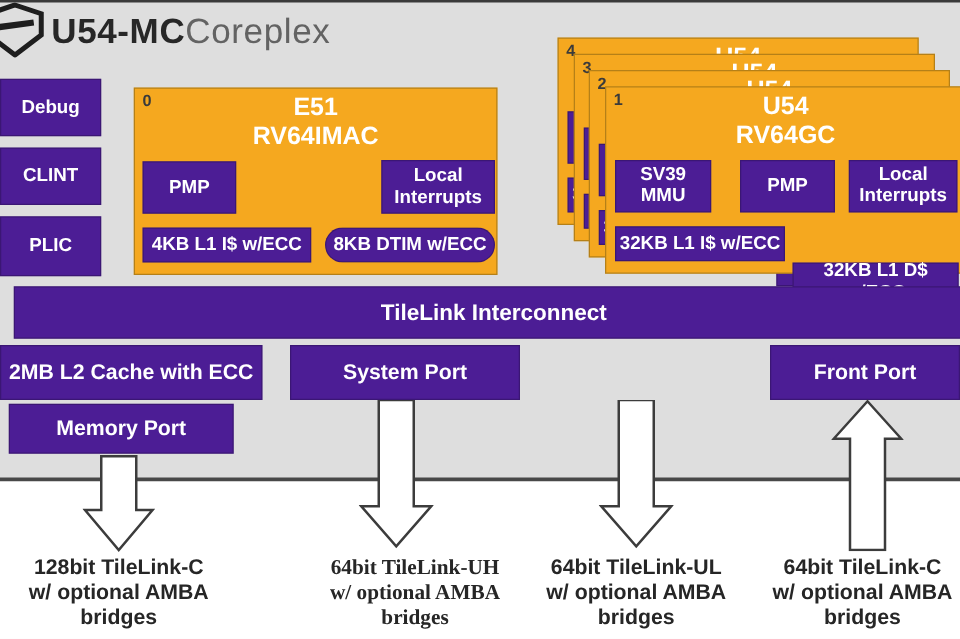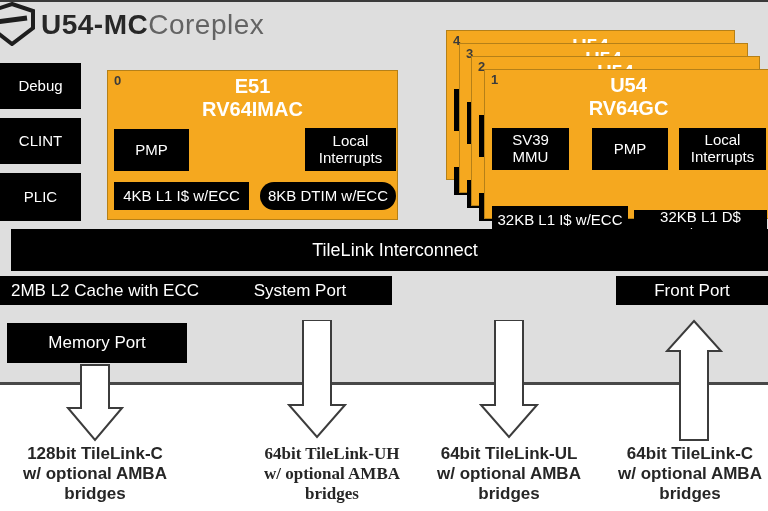--- a/index.html
+++ b/index.html
@@ -12,22 +12,22 @@
   .top-line{position:absolute;left:0;top:0;width:768px;height:2px;background:#3a3a3a;}
   .divider{position:absolute;left:0;top:382px;width:768px;height:3px;background:#484848;}
 
   
   .logo{position:absolute;left:-13px;top:2px;}
   .hdr-title{position:absolute;left:41px;top:9px;font-size:28px;letter-spacing:.5px;white-space:nowrap;}
   .hdr-bold{font-weight:bold;color:#272727;}
   .hdr-light{font-weight:normal;color:#636363;}
 
   
-  .gbox{position:absolute;background:#000000;border:1px solid rgba(0,0,0,.22);
-        color:#fff;font-weight:normal;display:flex;align-items:center;justify-content:center;
+  .gbox{position:absolute;background:#4c1d95;border:1px solid rgba(0,0,0,.22);
+        color:#fff;font-weight:bold;display:flex;align-items:center;justify-content:center;
         text-align:center;box-sizing:border-box;line-height:1.12;}
 
   .side{left:0;width:81px;font-size:15px;}
   #side-debug{top:63px;height:46px;}
   #side-clint{top:118px;height:46px;text-align:center;}
   #side-plic{top:173px;height:48px;}
 
   
   .card{position:absolute;width:291px;height:150px;background:#f5a81f;
         border:1px solid rgba(105,80,15,.45);box-sizing:border-box;}
@@ -41,34 +41,34 @@
   #card3{left:459px;top:43px;z-index:2;}
   #card2{left:471px;top:56px;z-index:3;}
   #card1{left:484px;top:69px;z-index:4;}
   #e51-card{left:107px;top:70px;z-index:4;}
 
   .ibox{font-size:15px;}
   
   .u54 .b-mmu{left:7px;top:58px;width:77px;height:42px;}
   .u54 .b-pmp{left:107px;top:58px;width:76px;height:42px;}
   .u54 .b-li {left:194px;top:58px;width:87px;height:42px;}
-  .u54 .b-ic {left:7px;top:111px;width:136px;height:28px;margin-top:25px;}
+  .u54 .b-ic {left:7px;top:111px;width:136px;height:28px;}
   .u54 .b-dc {left:149px;top:111px;width:133px;height:32px;margin-top:29px;}
   
   .e51 .b-pmp{left:6px;top:58px;width:75px;height:42px;}
   .e51 .b-li {left:197px;top:57px;width:91px;height:43px;}
   .e51 .b-ic {left:6px;top:111px;width:135px;height:28px;}
   .e51 .b-dt {left:152px;top:111px;width:136px;height:28px;border-radius:14px;}
   .wrapbox{padding:0 4px;}
 
   
   #tilelink-bar{left:0;top:229px;width:768px;height:42px;font-size:18px;z-index:5;margin-left:11px;}
-  .port{top:276px;height:29px;font-size:17px;z-index:5;}
+  .port{top:276px;height:44px;font-size:17px;z-index:5;}
   #port-l2{left:0;width:210px;}
-  #port-system{left:208px;width:184px;text-align:center;}
+  #port-system{left:232px;width:184px;text-align:center;}
   #port-peripheral{left:414px;width:192px;}
   #port-front{left:616px;width:152px;}
   #memory-port{left:7px;top:323px;width:180px;height:40px;font-size:17px;z-index:5;}
 
   .arrow{position:absolute;z-index:6;}
 
   
   .bus-label{position:absolute;top:444px;width:200px;text-align:center;
      font-size:17px;font-weight:bold;color:#262626;line-height:20px;}
   .bus-label span{display:block;}

